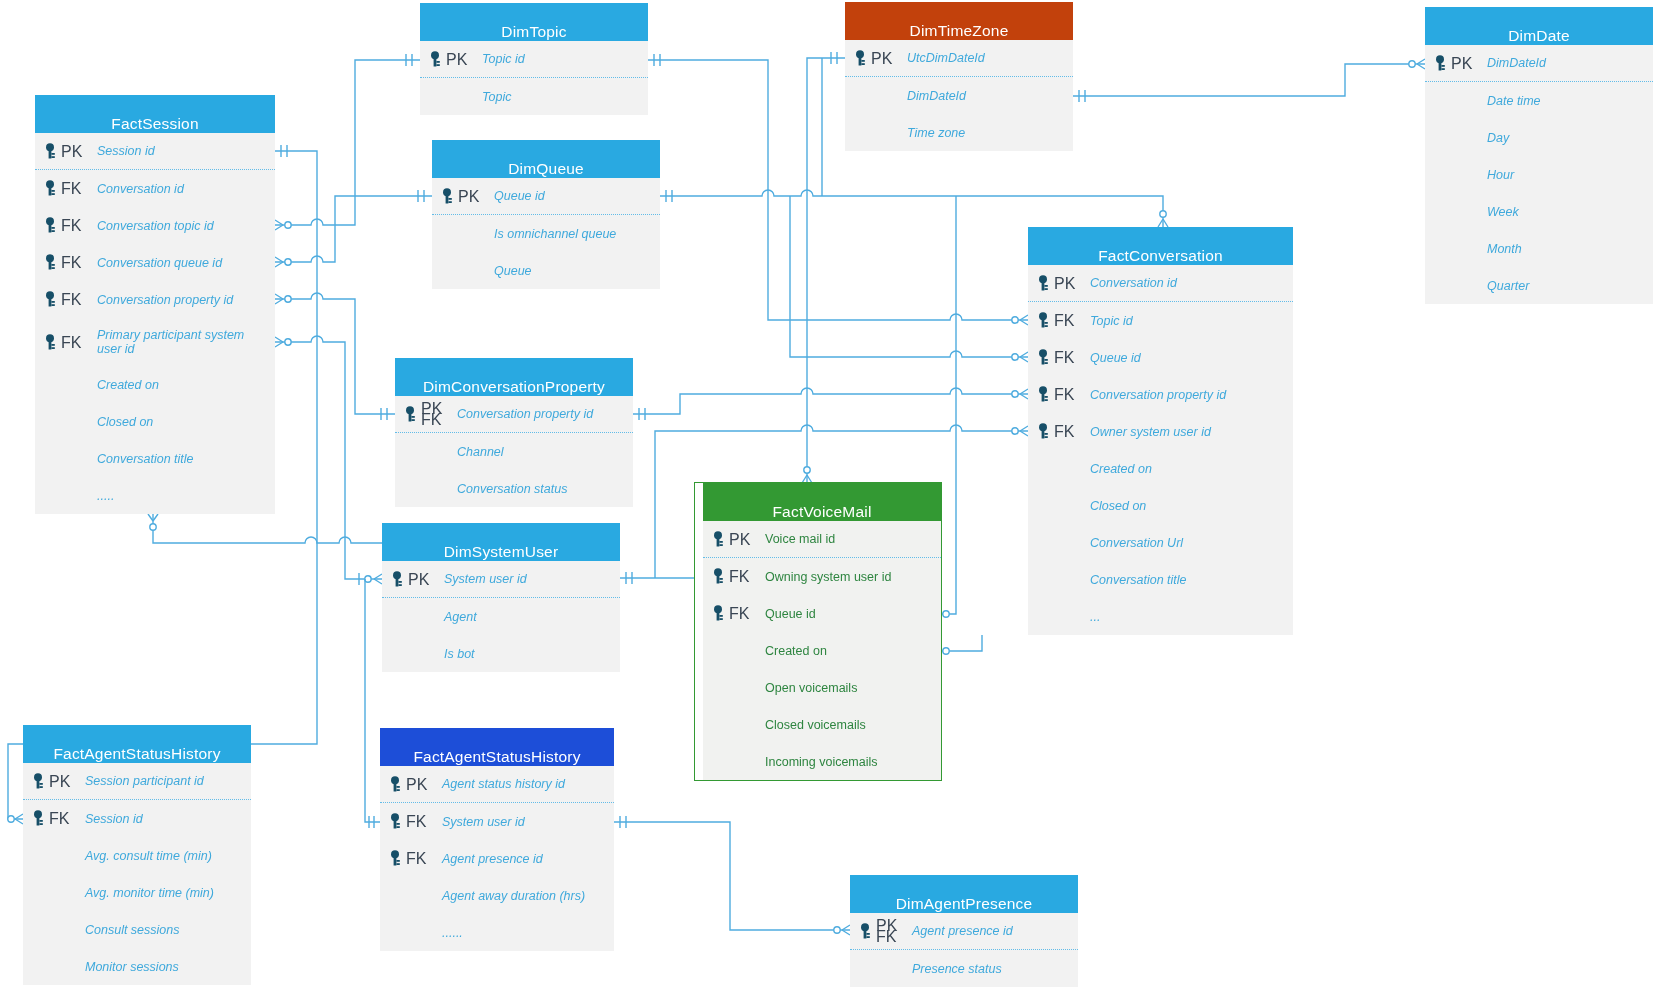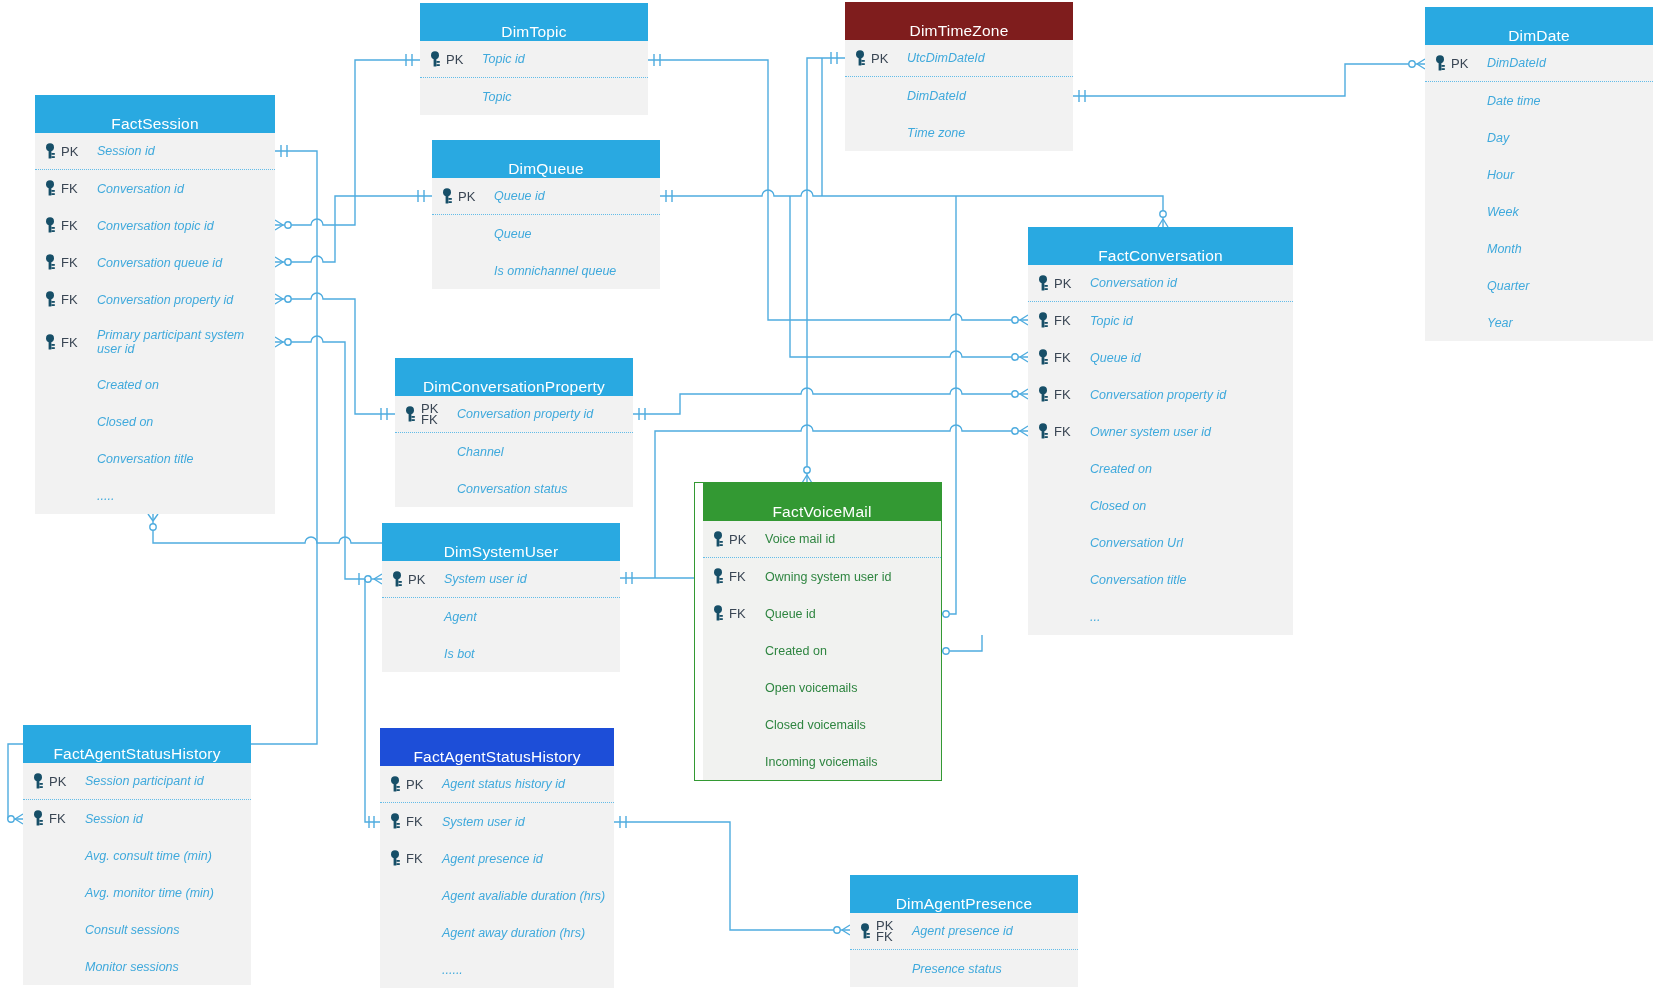--- a/index.html
+++ b/index.html
@@ -14,21 +14,21 @@
     color:#fff;font-size:15.5px;letter-spacing:.2px;
   }
   .tbl-body{background:#F2F2F2;}
   .tbl.green .tbl-body{background:#F1F2F0;}
   .tbl.green{outline:1.5px solid #339933;}
   .row{height:37px;display:flex;align-items:center;box-sizing:border-box;}
   .row.tall{height:48px;}
   .row.pk-sep{border-bottom:1px dotted #63BCE8;}
   .keyzone{width:62px;flex:0 0 62px;display:flex;align-items:center;padding-left:9px;box-sizing:border-box;}
   .key-svg{flex:0 0 13px;margin-right:4px;}
-  .key-badge{font-size:13px;color:#3A4654;line-height:11px;}
+  .key-badge{font-size:16px;color:#3A4654;line-height:11px;}
   .field-label{font-size:12.5px;line-height:14px;padding-right:6px;}
   .blue .field-label{color:#3FA9DC;font-style:italic;}
   .green .field-label{color:#2E8540;}
 </style>
 </head>
 <body>
 
 <svg id="wires" width="1667" height="994" viewBox="0 0 1667 994">
   <g stroke="#4FACDF" stroke-width="1.4" fill="none">
 
@@ -267,30 +267,30 @@
             </g>
           </svg>
           <span class="key-badge">
             <div>PK</div>
           </span>
         </span>
         <span class="field-label">Queue id</span>
       </div>
       <div class="row">
         <span class="keyzone"></span>
+        <span class="field-label">Is omnichannel queue</span>
+      </div>
+      <div class="row">
+        <span class="keyzone"></span>
         <span class="field-label">Queue</span>
       </div>
-      <div class="row">
-        <span class="keyzone"></span>
-        <span class="field-label">Is omnichannel queue</span>
-      </div>
     </div>
   </div>
 <div class="tbl blue" style="left:845px; top:2px;   width:228px;">
-    <div class="tbl-header" style="background:#7f1d1d">
+    <div class="tbl-header" style="background:#c2410c">
       <span>DimTimeZone</span>
     </div>
     <div class="tbl-body">
       <div class="row pk-sep">
         <span class="keyzone">
           <svg class="key-svg" width="13" height="17" viewBox="0 0 13 17">
             <g fill="#174F68">
               <circle cx="6" cy="4.3" r="4"></circle>
               <rect x="4.6" y="6.5" width="2.8" height="9"></rect>
               <rect x="7.4" y="10" width="3.4" height="1.8"></rect>
@@ -350,24 +350,20 @@
         <span class="keyzone"></span>
         <span class="field-label">Week</span>
       </div>
       <div class="row">
         <span class="keyzone"></span>
         <span class="field-label">Month</span>
       </div>
       <div class="row">
         <span class="keyzone"></span>
         <span class="field-label">Quarter</span>
-      </div>
-      <div class="row">
-        <span class="keyzone"></span>
-        <span class="field-label">Year</span>
       </div>
     </div>
   </div>
 <div class="tbl blue" style="left:1028px;top:227px; width:265px;">
     <div class="tbl-header" style="background:#29A9E1">
       <span>FactConversation</span>
     </div>
     <div class="tbl-body">
       <div class="row pk-sep">
         <span class="keyzone">
@@ -708,24 +704,20 @@
             </g>
           </svg>
           <span class="key-badge">
             <div>FK</div>
           </span>
         </span>
         <span class="field-label">Agent presence id</span>
       </div>
       <div class="row">
         <span class="keyzone"></span>
-        <span class="field-label">Agent avaliable duration (hrs)</span>
-      </div>
-      <div class="row">
-        <span class="keyzone"></span>
         <span class="field-label">Agent away duration (hrs)</span>
       </div>
       <div class="row">
         <span class="keyzone"></span>
         <span class="field-label">......</span>
       </div>
     </div>
   </div>
 <div class="tbl blue" style="left:850px; top:875px; width:228px;">
     <div class="tbl-header" style="background:#29A9E1">

